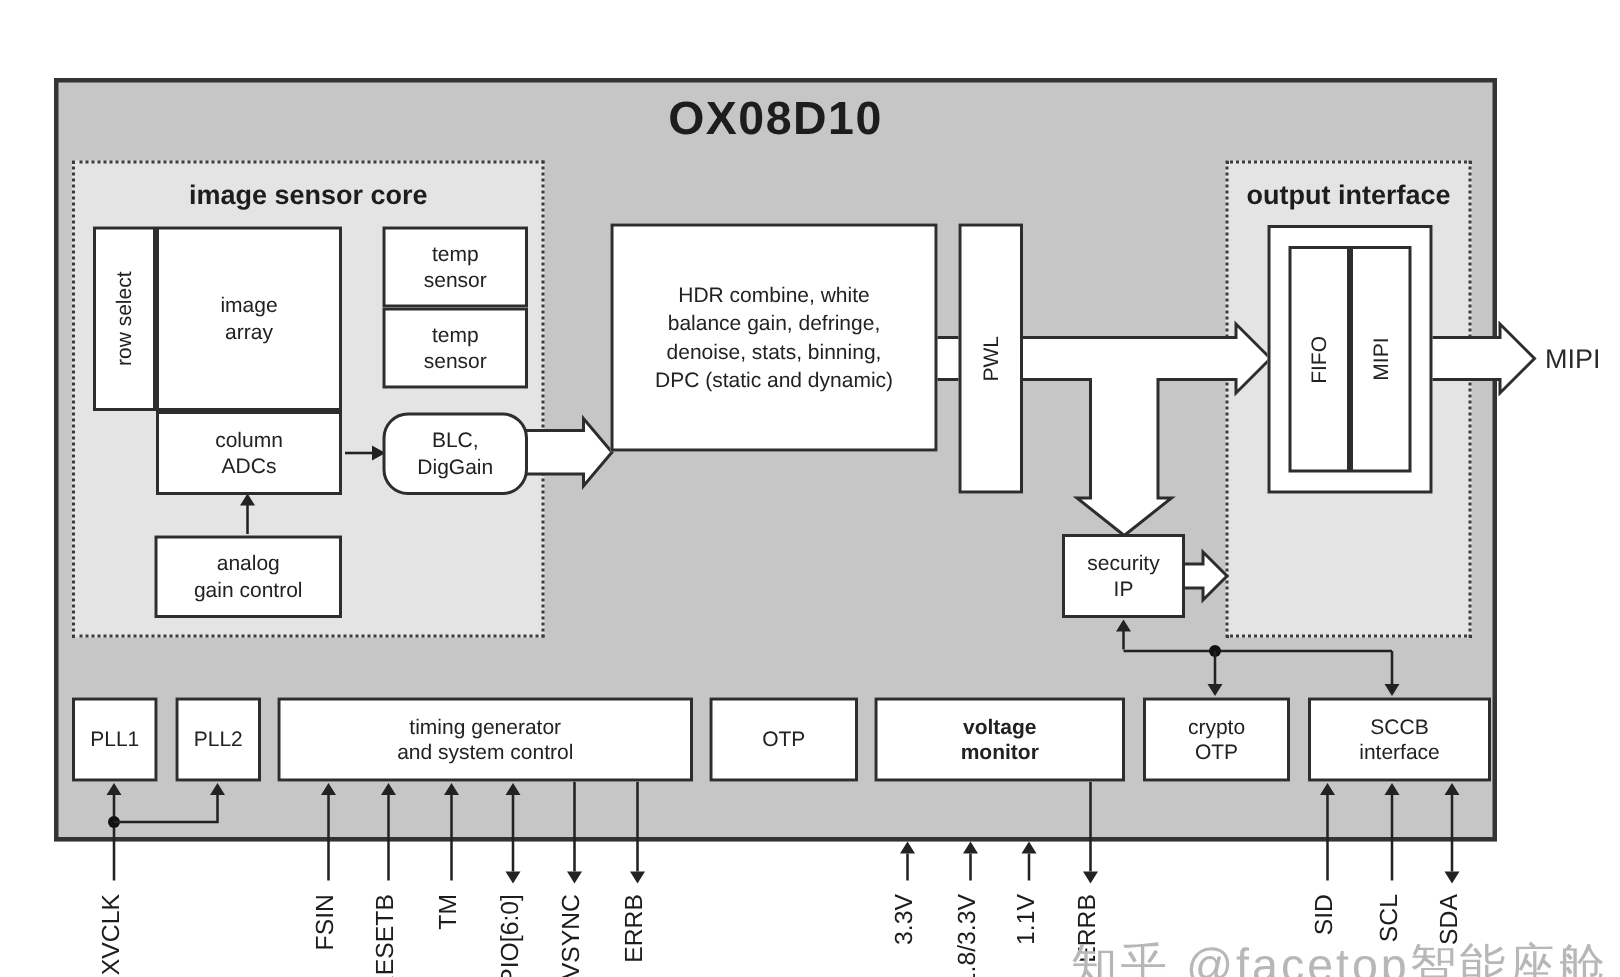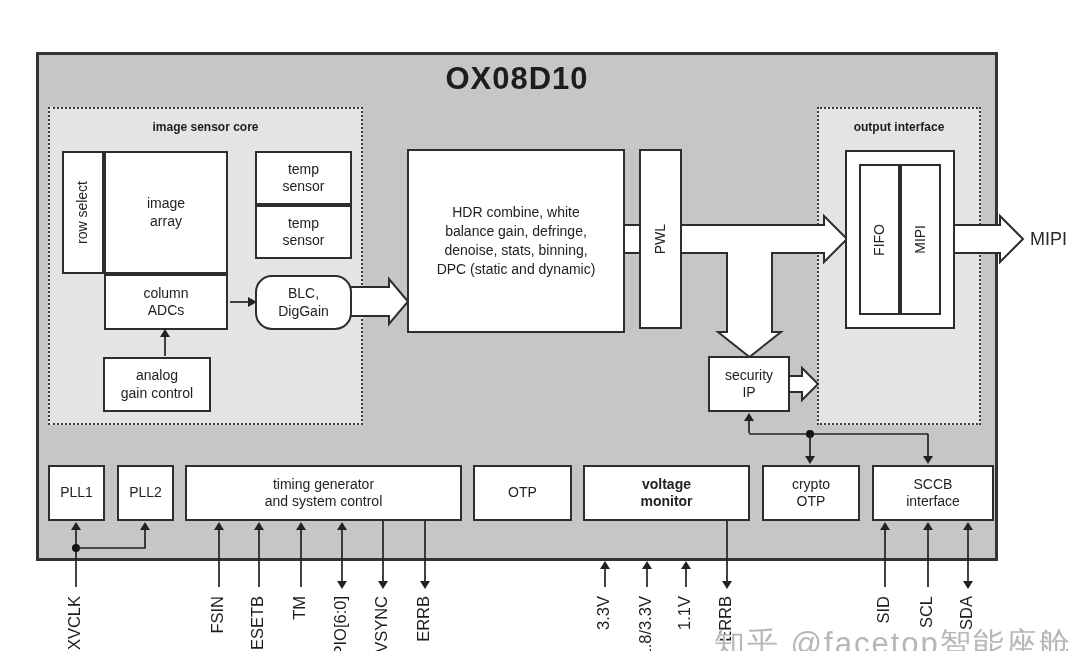--- a/index.html
+++ b/index.html
@@ -14,21 +14,21 @@
   #chip-title{
     position:absolute;left:36px;top:22px;width:962px;text-align:center;
     font-size:31px;font-weight:bold;color:#1d1d1d;letter-spacing:1px;z-index:1;
   }
   .section{
     position:absolute;background:#e4e4e4;border:2px dotted #3b3b3b;
     box-sizing:border-box;z-index:1;
   }
   .section-title{
     position:absolute;top:11px;left:0;right:0;text-align:center;
-    font-weight:bold;font-size:12px;color:#1d1d1d;
+    font-weight:bold;font-size:18px;color:#1d1d1d;
   }
   .box{
     position:absolute;background:#fff;border:2px solid #2d2d2d;box-sizing:border-box;
     display:flex;align-items:center;justify-content:center;text-align:center;
     font-size:14px;line-height:1.25;color:#222;white-space:pre-line;z-index:3;
   }
   .vtext{writing-mode:vertical-rl;transform:rotate(180deg);white-space:nowrap;}
   #arrows{position:absolute;left:0;top:0;z-index:2;pointer-events:none;}
   .pin-label{
     position:absolute;writing-mode:vertical-rl;transform:rotate(180deg);
@@ -169,26 +169,26 @@
 sensor</span>
   </div>
   <div class="box" style="left:255px;top:166px;width:97px;height:54px;">
     <span>temp
 sensor</span>
   </div>
   <div class="box" style="left:255px;top:236px;width:97px;height:55px;border-radius:17px;">
     <span>BLC,
 DigGain</span>
   </div>
-  <div class="box" style="left:103px;top:318px;width:108px;height:55px;">
+  <div class="box" style="left:103px;top:318px;width:125px;height:55px;">
     <span>analog
 gain control</span>
   </div>
 
-  <div class="box" style="left:407px;top:110px;width:218px;height:184px;line-height:1.35;">
+  <div class="box" style="left:407px;top:110px;width:218px;height:152px;line-height:1.35;">
     <span>HDR combine, white
 balance gain, defringe,
 denoise, stats, binning,
 DPC (static and dynamic)</span>
   </div>
   <div class="box" style="left:639px;top:110px;width:43px;height:180px;">
     <span class="vtext">PWL</span>
   </div>
   <div class="box" style="left:708px;top:317px;width:82px;height:56px;">
     <span>security

